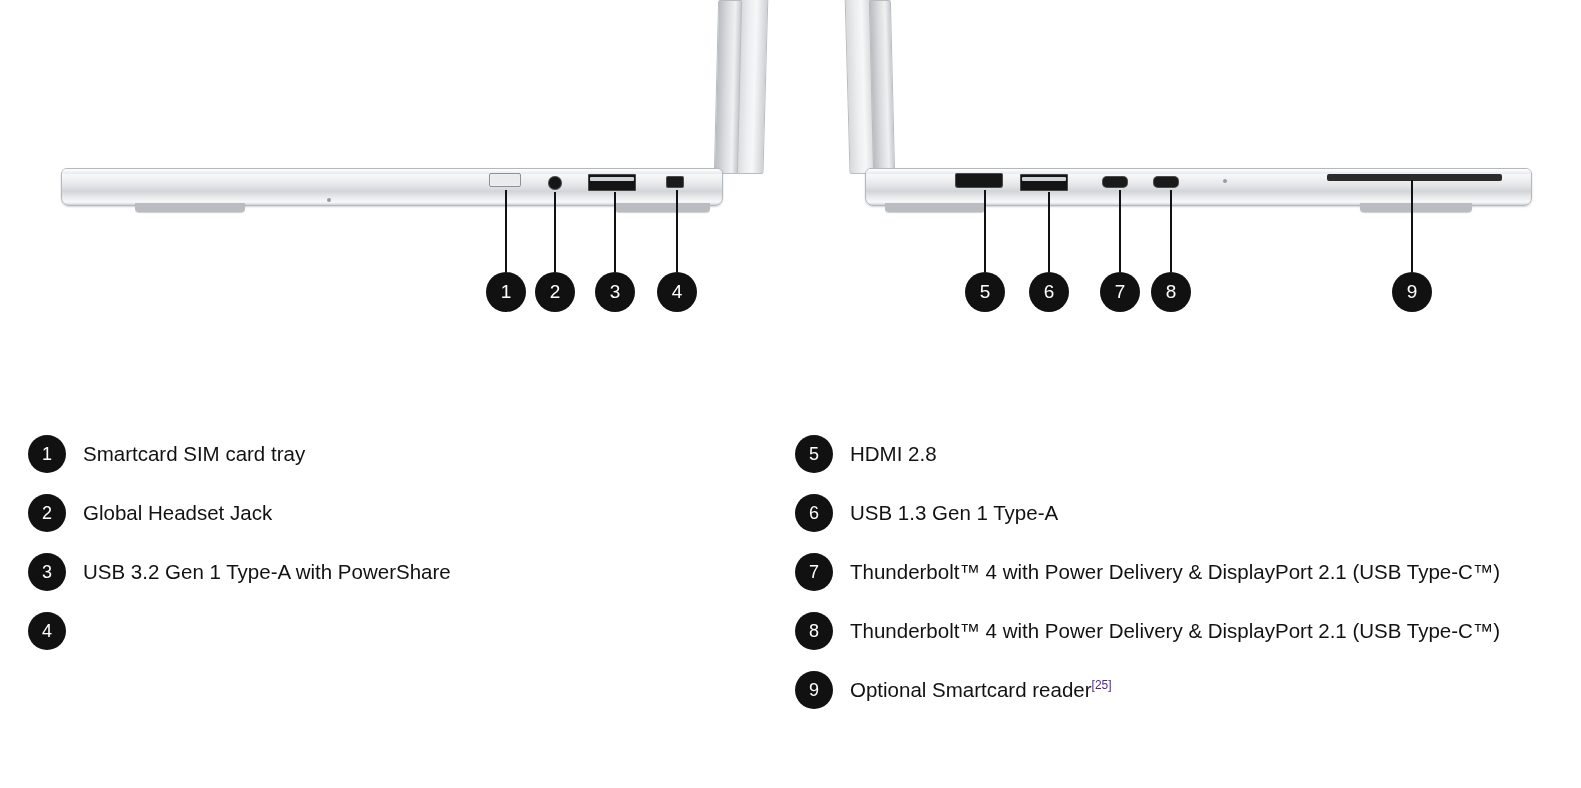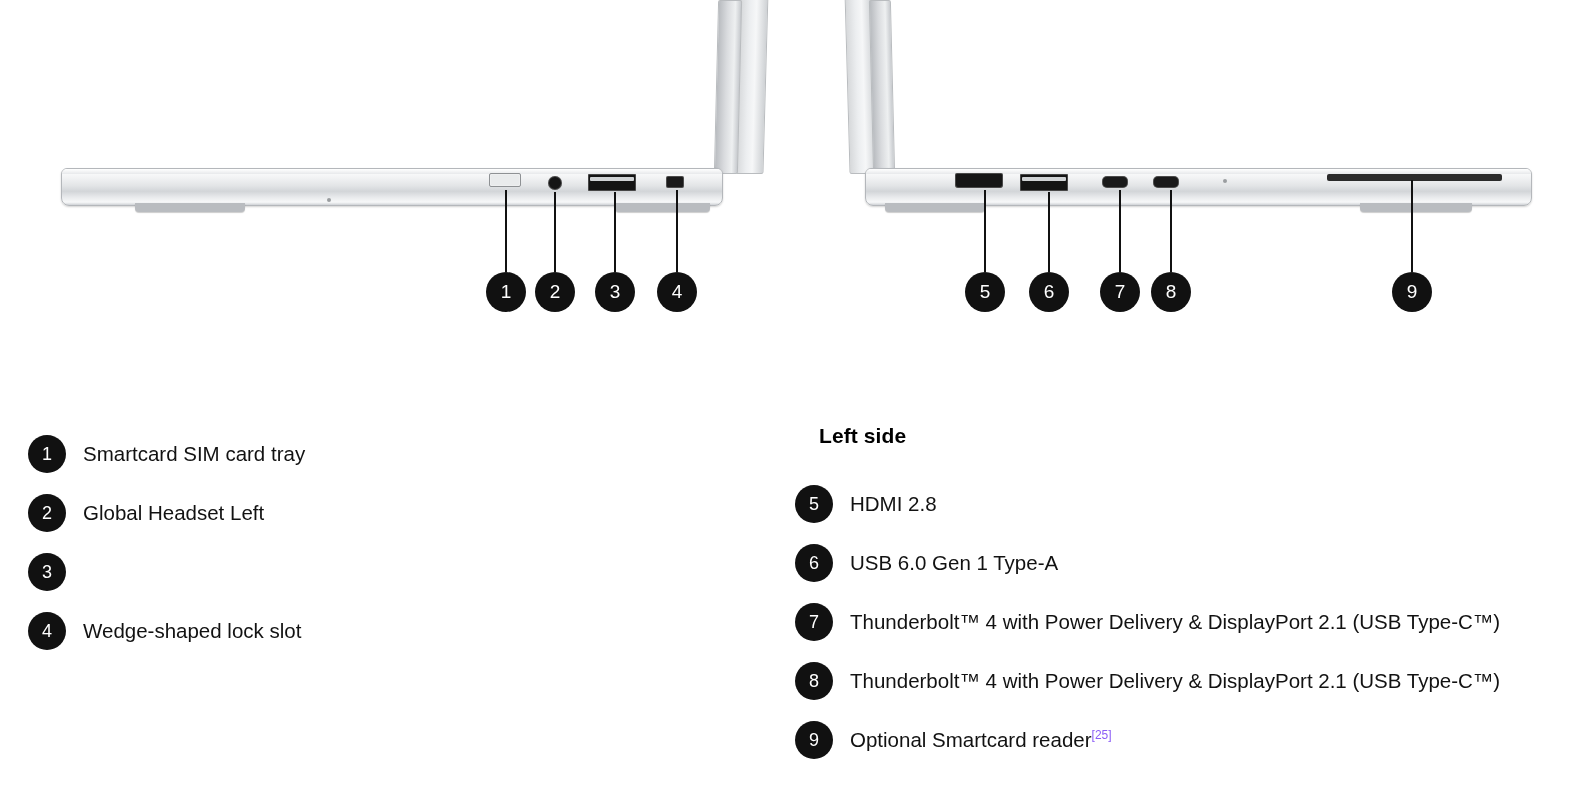--- a/index.html
+++ b/index.html
@@ -176,21 +176,21 @@
     text-align: center;
   }
   .legend-text {
     margin-left: 17px;
     font-size: 20.5px;
     color: #121212;
     white-space: nowrap;
   }
   .legend-text sup {
     font-size: 12px;
-    color: #8b5cf6;
+    color: #4c1d95;
     vertical-align: super;
   }
 </style>
 </head>
 <body>
 
 <div class="stage">
 
   <div class="laptop" id="laptop-right-side">
 
@@ -251,41 +251,40 @@
   <div class="bubble" style="left:1392px; top:272px;">9</div>
 
   <div class="legend" id="legend-right">
 
     <div class="legend-row">
       <div class="legend-badge">1</div>
       <div class="legend-text">Smartcard SIM card tray</div>
     </div>
     <div class="legend-row">
       <div class="legend-badge">2</div>
-      <div class="legend-text">Global Headset Left</div>
+      <div class="legend-text">Global Headset Jack</div>
     </div>
     <div class="legend-row">
       <div class="legend-badge">3</div>
+      <div class="legend-text">USB 3.2 Gen 1 Type-A with PowerShare</div>
     </div>
     <div class="legend-row">
       <div class="legend-badge">4</div>
-      <div class="legend-text">Wedge-shaped lock slot</div>
     </div>
   </div>
 
   <div class="legend" id="legend-left">
-    <div class="legend-title">Left side</div>
 
     <div class="legend-row">
       <div class="legend-badge">5</div>
       <div class="legend-text">HDMI 2.8</div>
     </div>
     <div class="legend-row">
       <div class="legend-badge">6</div>
-      <div class="legend-text">USB 6.0 Gen 1 Type-A</div>
+      <div class="legend-text">USB 1.3 Gen 1 Type-A</div>
     </div>
     <div class="legend-row">
       <div class="legend-badge">7</div>
       <div class="legend-text">Thunderbolt™ 4 with Power Delivery &amp; DisplayPort 2.1 (USB Type-C™)</div>
     </div>
     <div class="legend-row">
       <div class="legend-badge">8</div>
       <div class="legend-text">Thunderbolt™ 4 with Power Delivery &amp; DisplayPort 2.1 (USB Type-C™)</div>
     </div>
     <div class="legend-row">

